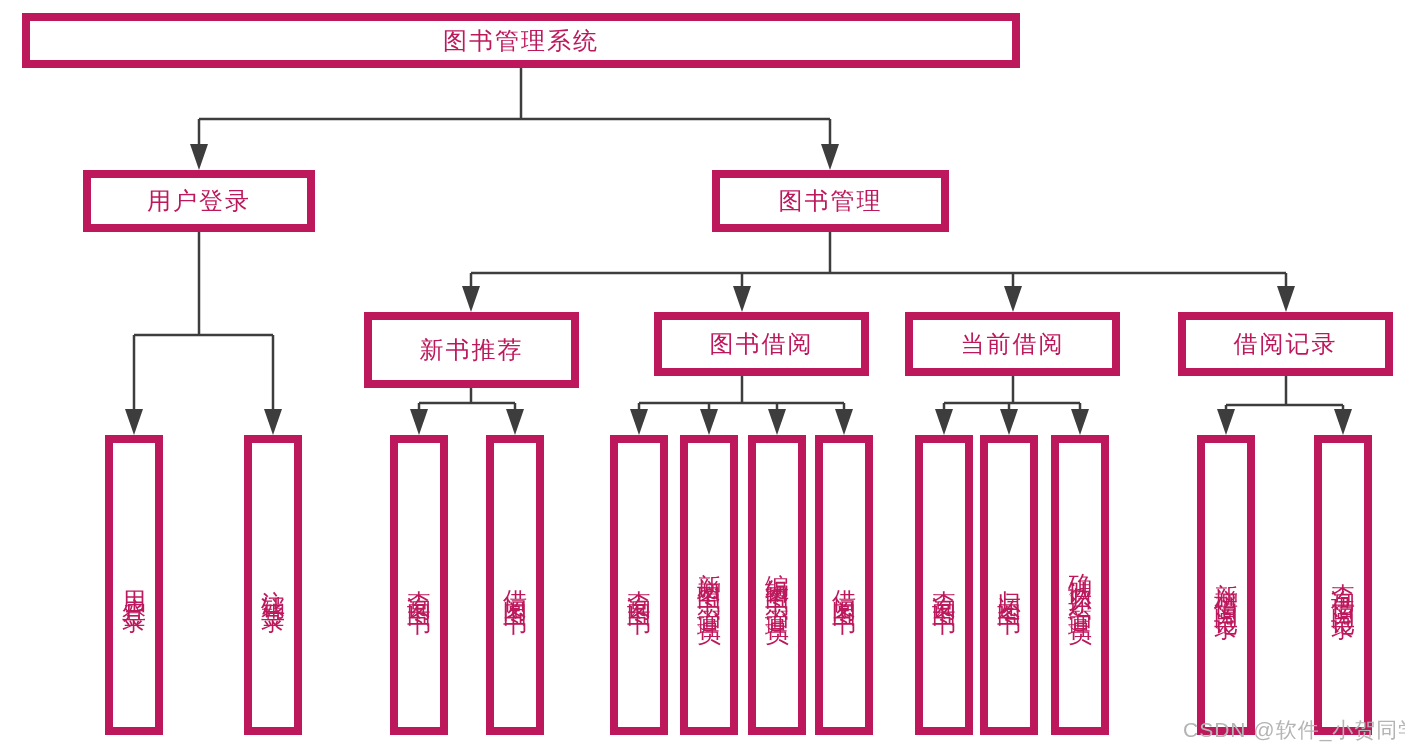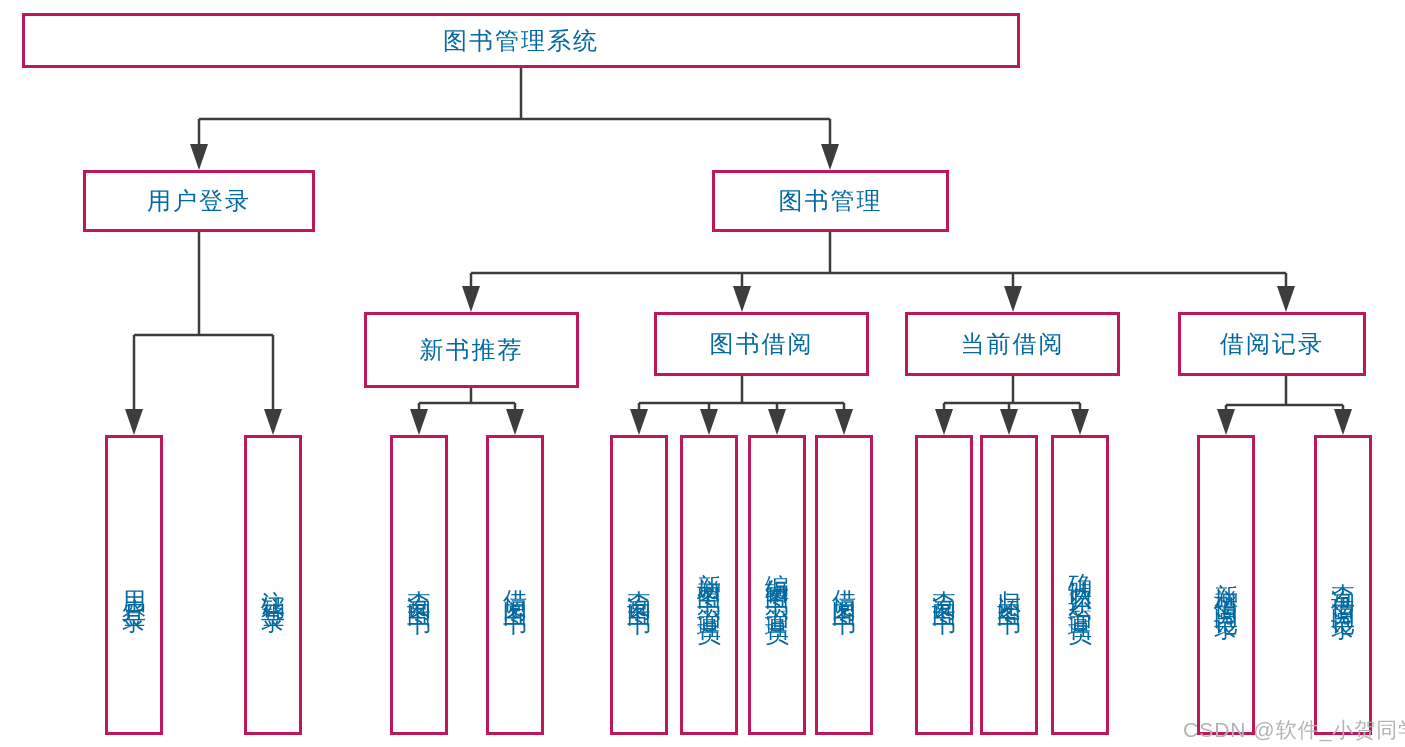--- a/index.html
+++ b/index.html
@@ -22,25 +22,25 @@
     fill: none;
   }
   .connectors polygon {
     fill: #3d3d3d;
     stroke: none;
   }
   .node {
     position: absolute;
     box-sizing: border-box;
     background: #ffffff;
-    border: 3px solid #be185d;
+    border: 8px solid #be185d;
     display: flex;
     align-items: center;
     justify-content: center;
-    color: #0369a1;
+    color: #be185d;
   }
   .node .lbl {
     font-size: 24px;
     letter-spacing: 2px;
     white-space: nowrap;
   }
   .node.v .lbl {
     writing-mode: vertical-rl;
     text-orientation: mixed;
     font-size: 24px;
@@ -144,21 +144,21 @@
 
   <div class="node" style="left:364px;top:312px;width:215px;height:76px;">
     <span class="lbl">新书推荐</span>
   </div>
   <div class="node" style="left:654px;top:312px;width:215px;height:64px;">
     <span class="lbl">图书借阅</span>
   </div>
   <div class="node" style="left:905px;top:312px;width:215px;height:64px;align-items:center;">
     <span class="lbl">当前借阅</span>
   </div>
-  <div class="node" style="left:1178px;top:312px;width:188px;height:64px;">
+  <div class="node" style="left:1178px;top:312px;width:215px;height:64px;">
     <span class="lbl">借阅记录</span>
   </div>
 
   <div class="node v" style="left:105px;top:435px;width:58px;height:300px;">
     <span class="lbl">用户登录</span>
   </div>
   <div class="node v" style="left:244px;top:435px;width:58px;height:300px;">
     <span class="lbl">注销登录</span>
   </div>
 

